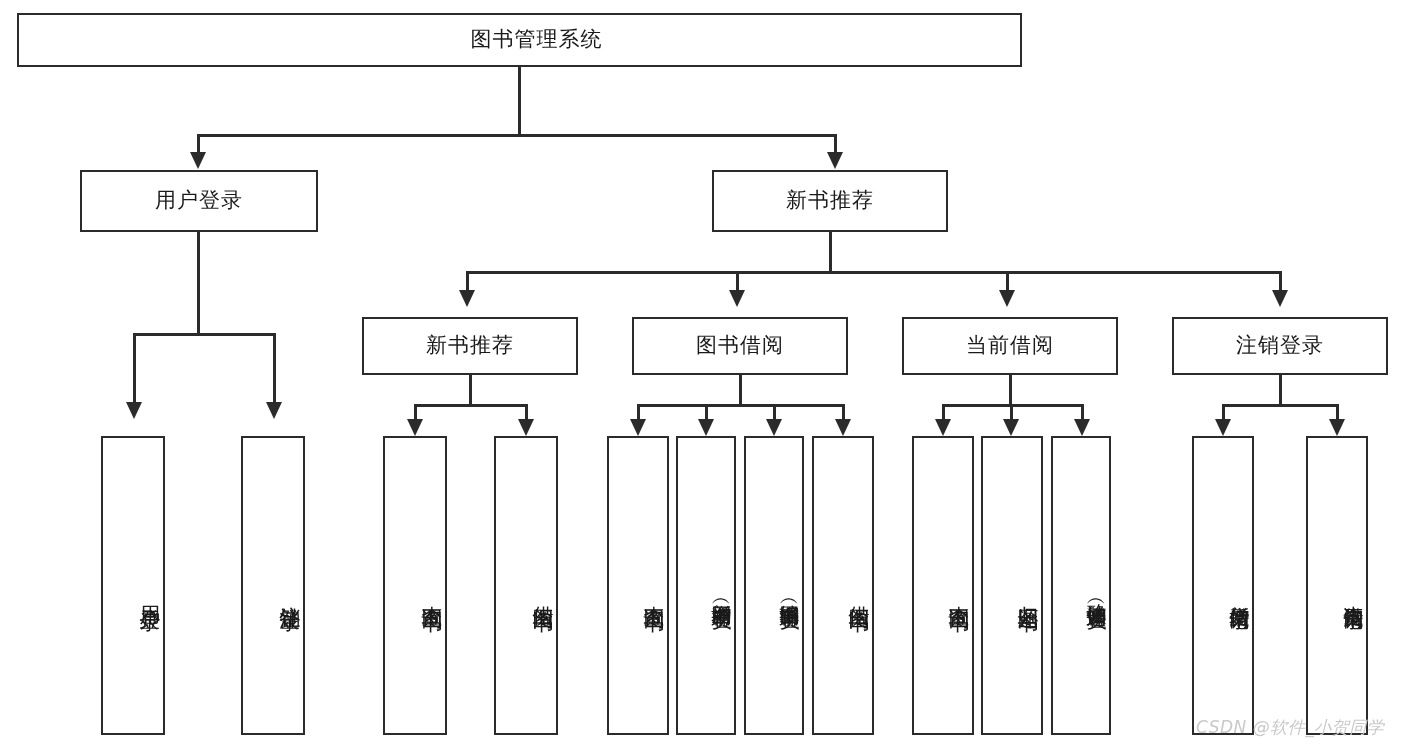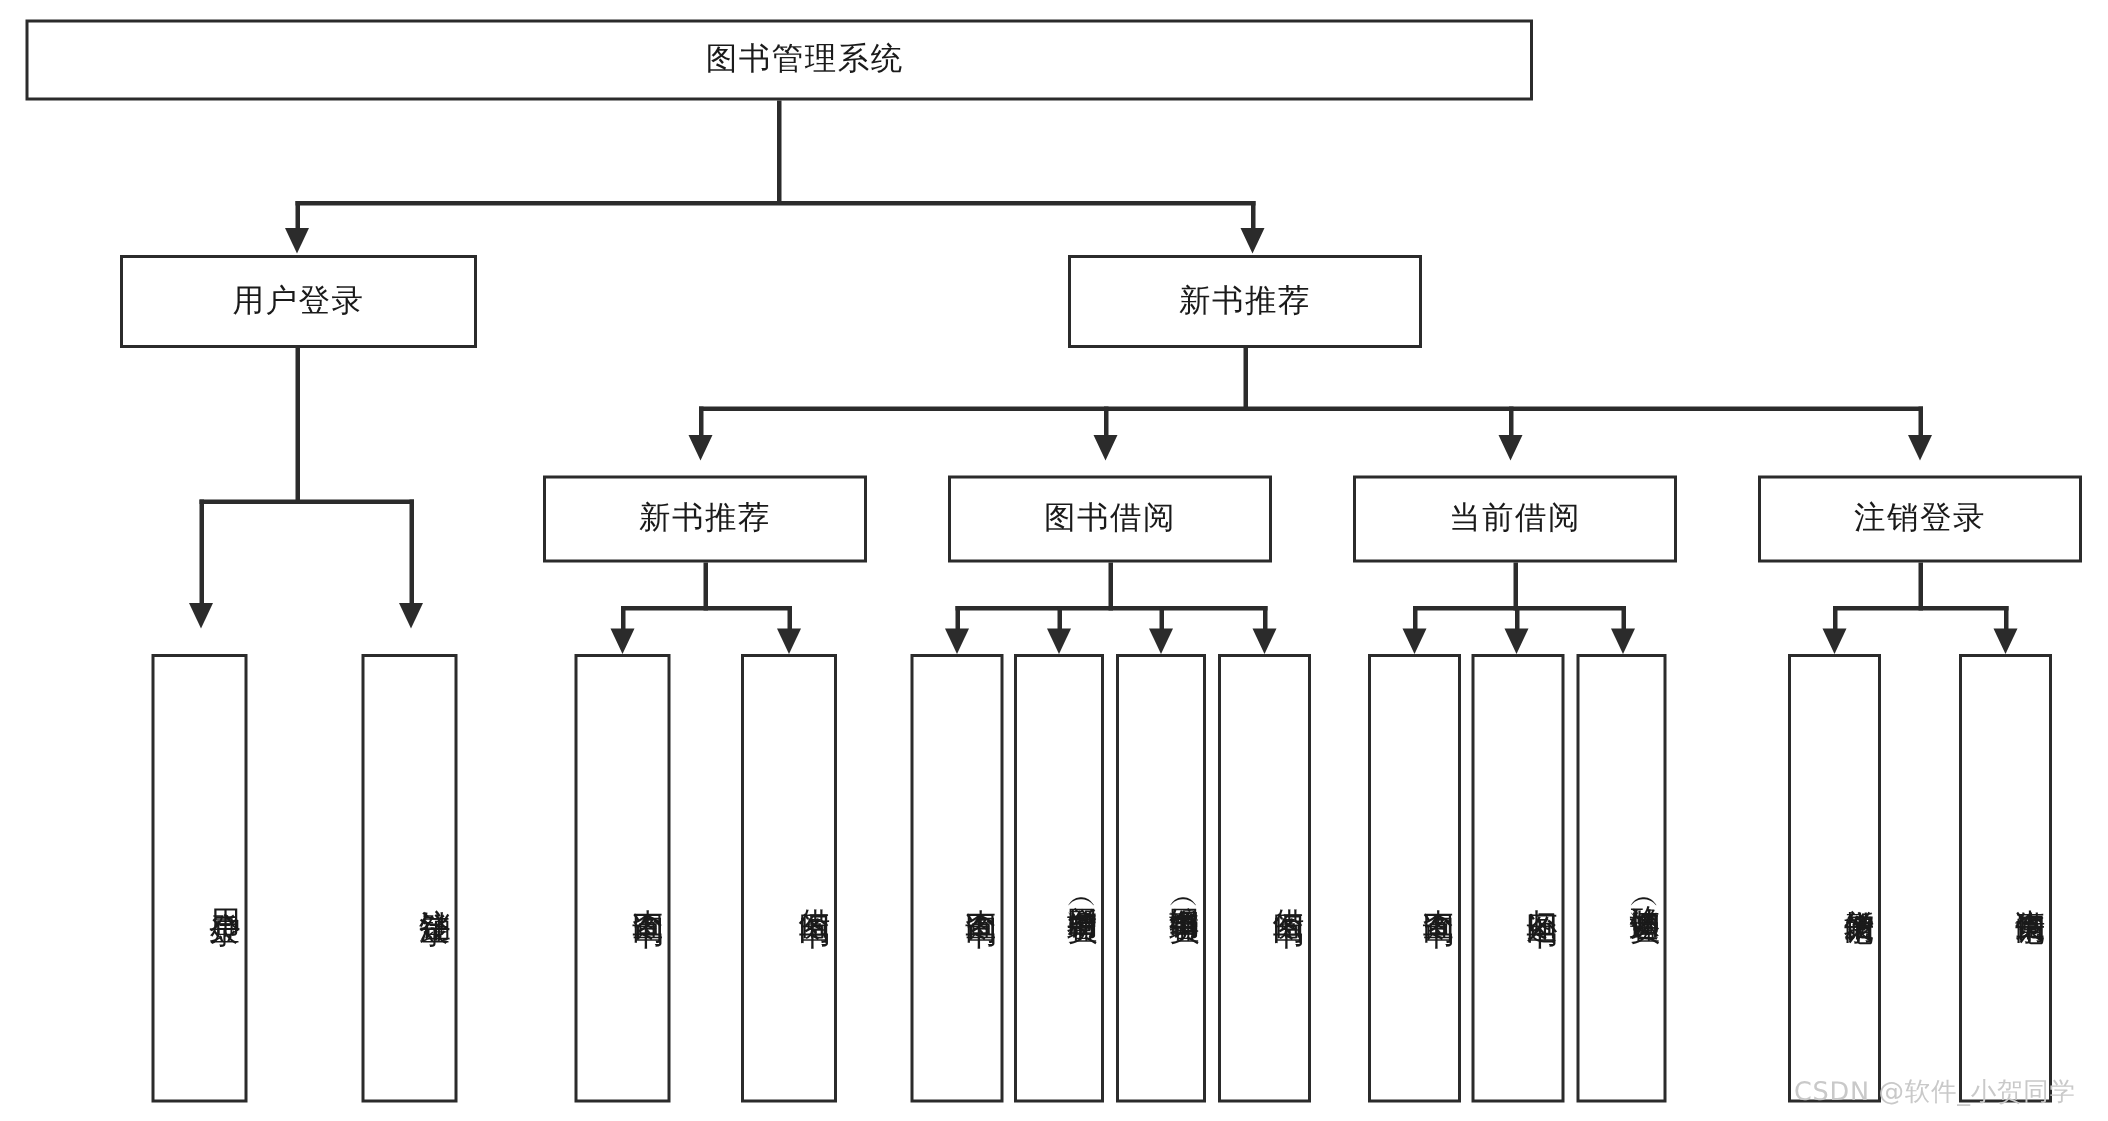--- a/index.html
+++ b/index.html
@@ -68,20 +68,21 @@
     border-left: 8px solid transparent;
     border-right: 8px solid transparent;
     border-top: 17px solid #2b2b2b;
   }
   .watermark {
     position: absolute;
     color: #c9c9c9;
     font-size: 17px;
     letter-spacing: 0.5px;
     white-space: nowrap;
+    font-style: italic;
   }
 </style>
 </head>
 <body>
 
 <div id="canvas">
 
   <div class="node horiz node-title" style="left:17px; top:13px; width:1005px; height:54px;">
     <span>图书管理系统</span>
   </div>

